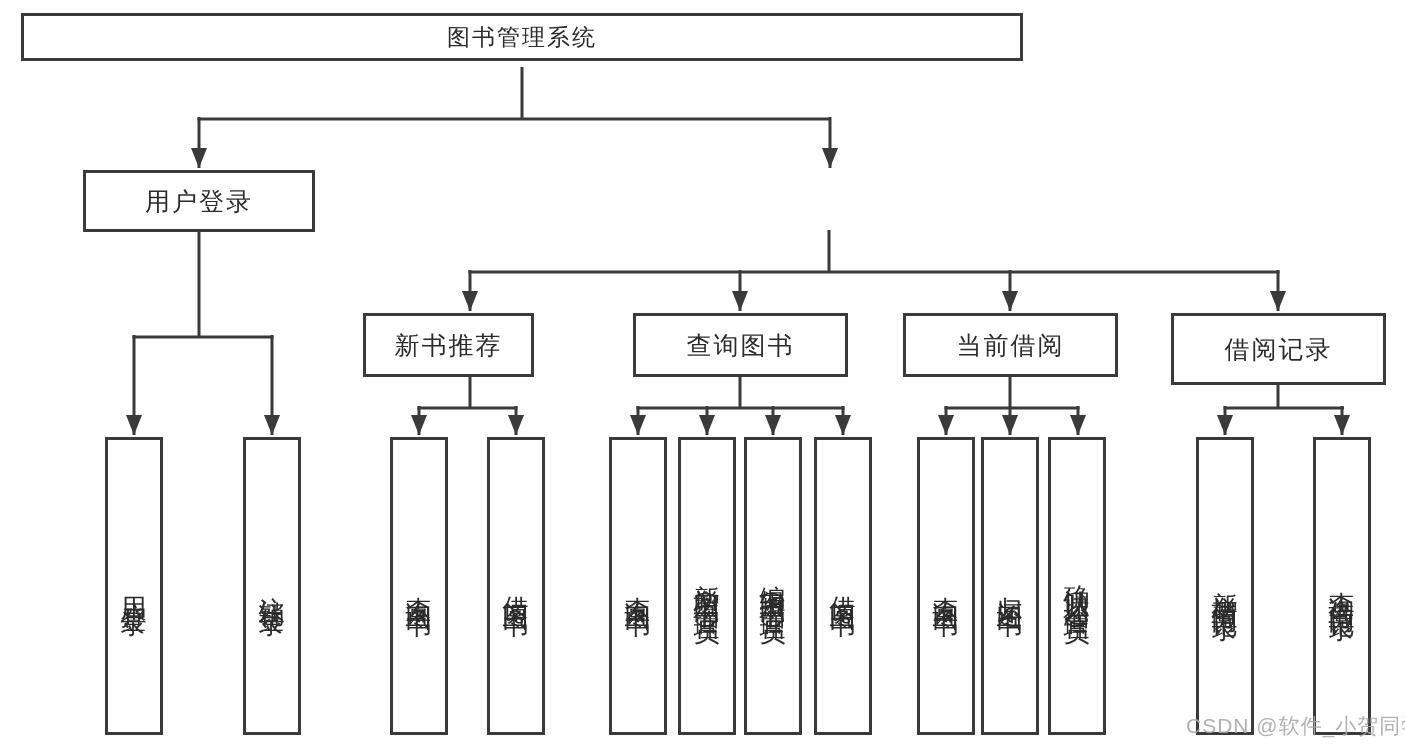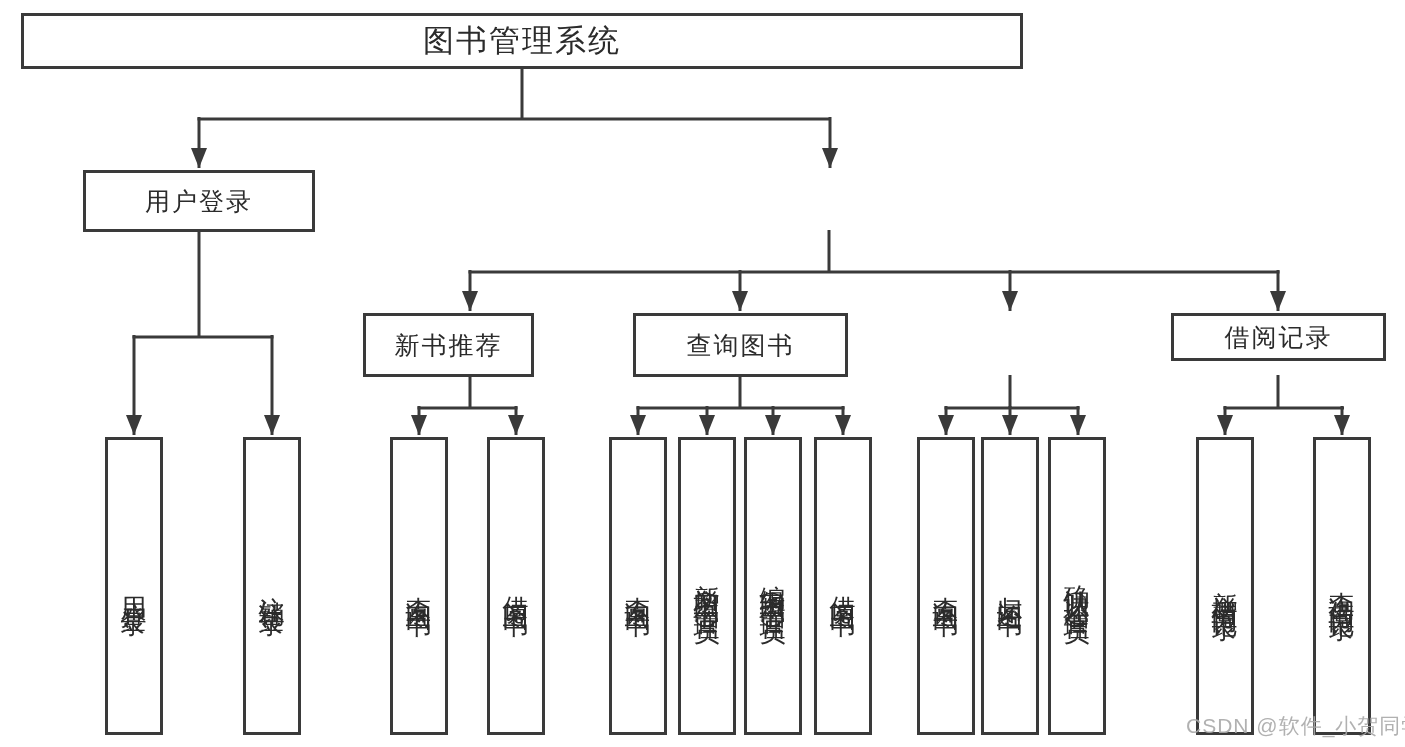--- a/index.html
+++ b/index.html
@@ -14,27 +14,27 @@
   .node{
     position:absolute;
     background:#ffffff;
     border:3px solid #3a3a3a;
     box-sizing:border-box;
     display:flex;align-items:center;justify-content:center;
     color:#2b2b2b;
     z-index:1;
   }
   .hnode{font-size:25px;letter-spacing:2px;white-space:nowrap;}
-  #root{left:21px;top:13px;width:1002px;height:56px;font-size:31px;}
+  #root{left:21px;top:13px;width:1002px;height:48px;font-size:23px;}
   #n-user{left:83px;top:170px;width:232px;height:62px;}
   #n-book{left:713px;top:170px;width:234px;height:62px;}
   #n-l3a{left:363px;top:313px;width:171px;height:64px;}
   #n-l3b{left:633px;top:313px;width:215px;height:64px;}
   #n-l3c{left:903px;top:313px;width:215px;height:64px;}
-  #n-l3d{left:1171px;top:313px;width:215px;height:48px;}
+  #n-l3d{left:1171px;top:313px;width:215px;height:72px;}
   .vnode{top:437px;width:58px;height:298px;}
   .vnode span{
     writing-mode:vertical-rl;
     text-orientation:mixed;
     font-size:26px;
     letter-spacing:5px;
     line-height:1;
     white-space:nowrap;
   }
   #v1{left:105px;} #v2{left:243px;}
@@ -100,20 +100,21 @@
       <line x1="1342" y1="406" x2="1342" y2="435" marker-end="url(#arrow)"></line>
     </g>
   </svg>
 
   <div class="node hnode" id="root">图书管理系统</div>
 
   <div class="node hnode" id="n-user">用户登录</div>
 
   <div class="node hnode" id="n-l3a">新书推荐</div>
   <div class="node hnode" id="n-l3b">查询图书</div>
+  <div class="node hnode" id="n-l3c">当前借阅</div>
   <div class="node hnode" id="n-l3d">借阅记录</div>
 
   <div class="node vnode" id="v1">
     <span>用户登录</span>
   </div>
   <div class="node vnode" id="v2">
     <span>注销登录</span>
   </div>
 
   <div class="node vnode" id="v3">

